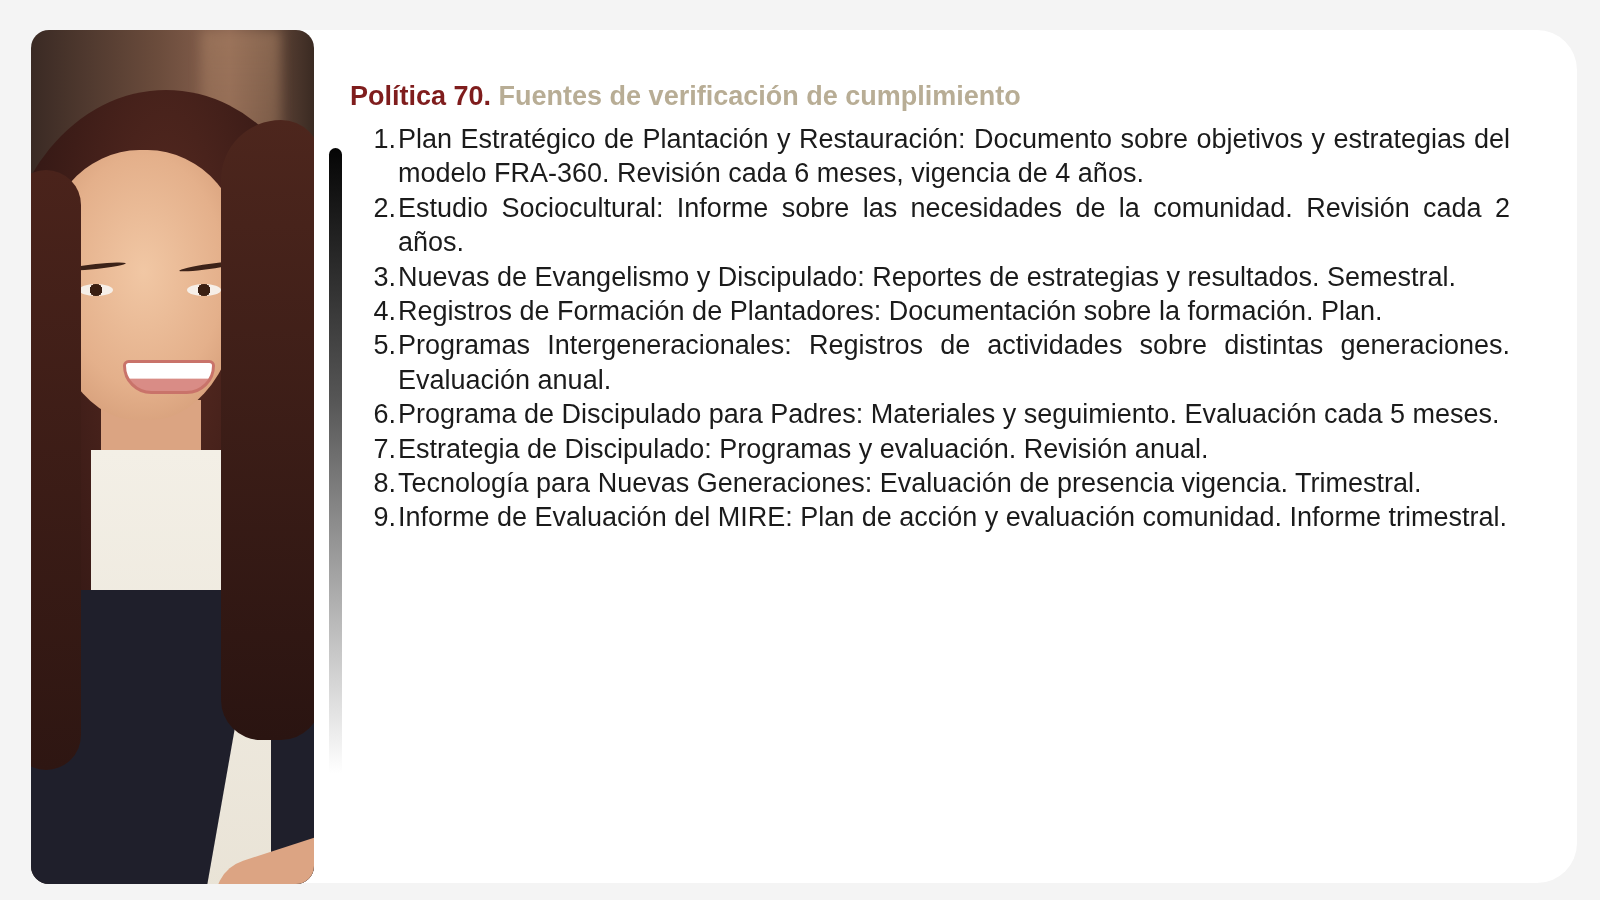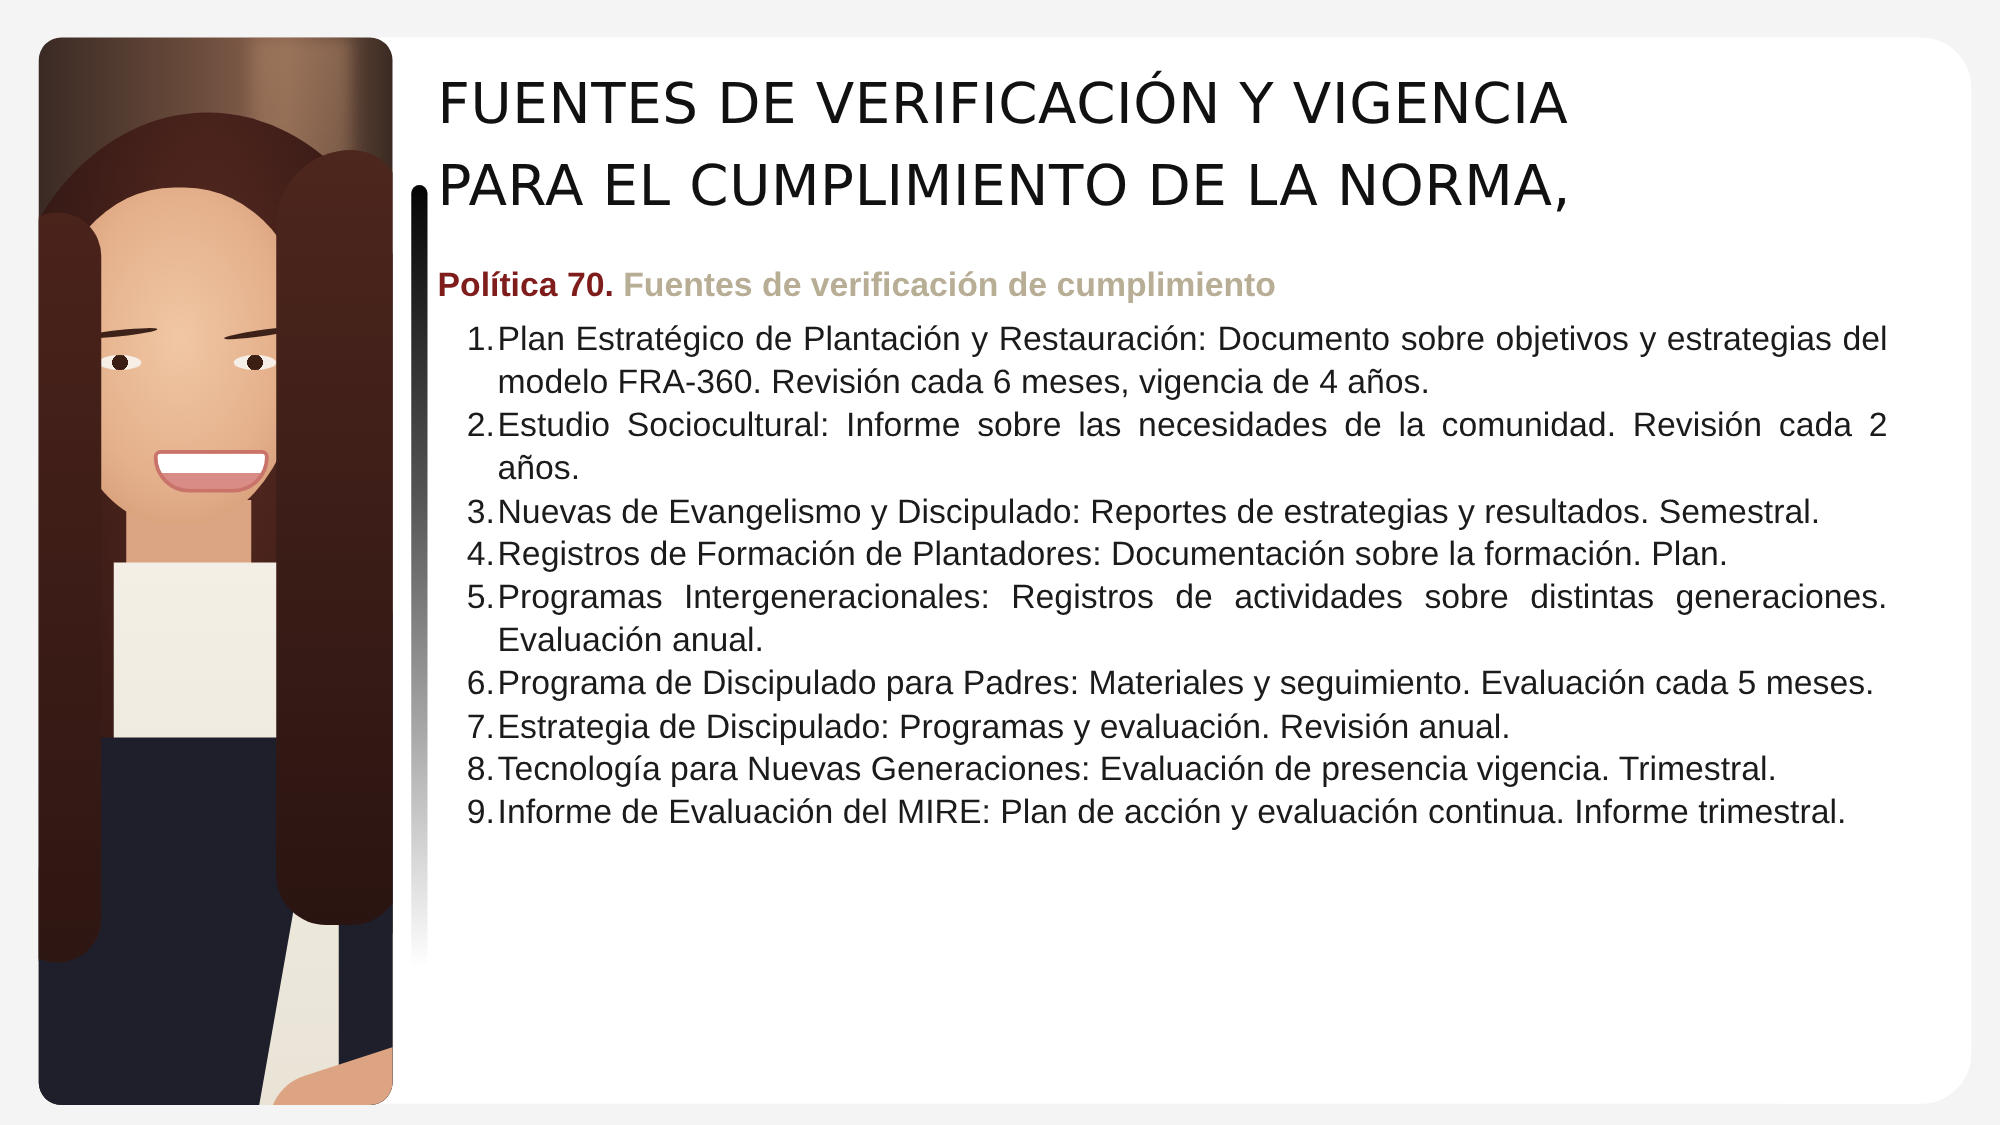--- a/index.html
+++ b/index.html
@@ -212,24 +212,20 @@
     <div class="eye r"></div>
     <div class="mouth"></div>
     <div class="hair-front-l"></div>
     <div class="hair-front-r"></div>
     <div class="hand"></div>
   </div>
 
   <div class="accent-bar"></div>
 
   <div class="content">
-    <h1 class="title">
-      <span class="line">FUENTES DE VERIFICACIÓN Y VIGENCIA</span>
-      <span class="line">PARA EL CUMPLIMIENTO DE LA NORMA,</span>
-    </h1>
 
     <div class="policy">
       <span class="num">Política 70.</span>
       <span class="name">Fuentes de verificación de cumplimiento</span>
     </div>
 
     <ol class="items">
       <li class="item">
         <span class="idx">1.</span>
         <span class="txt">Plan Estratégico de Plantación y Restauración: Documento sobre objetivos y estrategias del modelo FRA-360. Revisión cada 6 meses, vigencia de 4 años.</span>
@@ -257,17 +253,17 @@
       <li class="item">
         <span class="idx">7.</span>
         <span class="txt">Estrategia de Discipulado: Programas y evaluación. Revisión anual.</span>
       </li>
       <li class="item">
         <span class="idx">8.</span>
         <span class="txt">Tecnología para Nuevas Generaciones: Evaluación de presencia vigencia. Trimestral.</span>
       </li>
       <li class="item">
         <span class="idx">9.</span>
-        <span class="txt">Informe de Evaluación del MIRE: Plan de acción y evaluación continua. Informe trimestral.</span>
+        <span class="txt">Informe de Evaluación del MIRE: Plan de acción y evaluación comunidad. Informe trimestral.</span>
       </li>
     </ol>
   </div>
 </div>
 
 </body></html>

